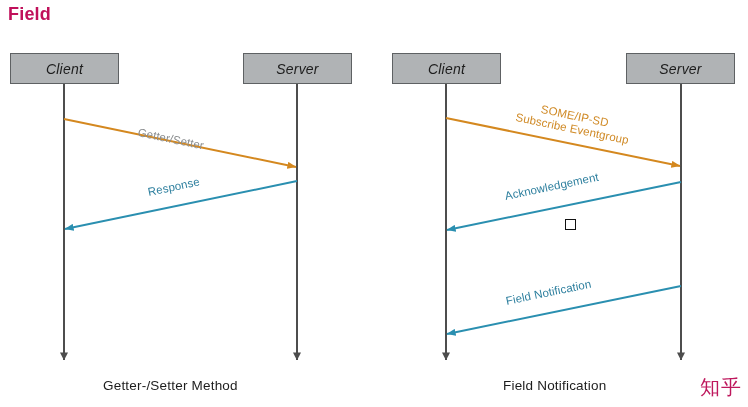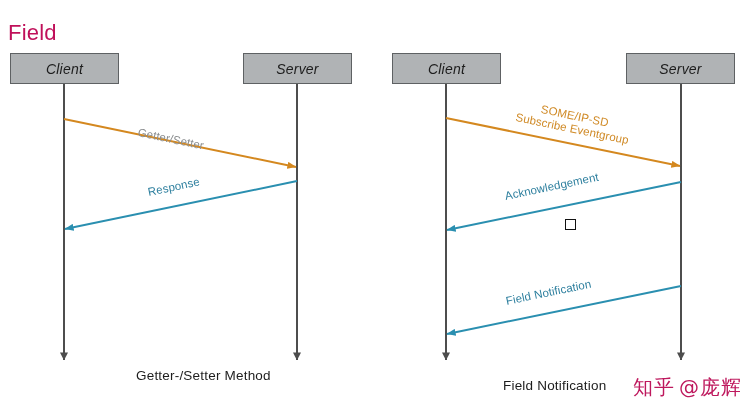--- a/index.html
+++ b/index.html
@@ -13,25 +13,24 @@
     position: relative;
     overflow: hidden;
     font-family: "Liberation Sans", sans-serif;
     -webkit-font-smoothing: antialiased;
   }
 
   #page-title {
     position: absolute;
     left: 8px;
     top: 4px;
-    font-size: 22px;
-    font-weight: normal;
+    font-size: 18px;
+    font-weight: bold;
     color: #c0105a;
     letter-spacing: 0.2px;
-    margin-top: 16px;
   }
 
   .diagram-svg {
     position: absolute;
     left: 0;
     top: 0;
     width: 748px;
     height: 407px;
   }
 
@@ -141,20 +140,19 @@
   <div>SOME/IP-SD</div>
   <div>Subscribe Eventgroup</div>
 </div>
 
 <div class="msg-label teal" style="left:505px; top:190px; transform: rotate(-11.7deg);">Acknowledgement</div>
 
 <div class="msg-label teal" style="left:506px; top:295px; transform: rotate(-11.7deg);">Field Notification</div>
 
 <div class="glyph-box" style="left:565px; top:219px;"></div>
 
-<div class="caption" style="left:103px; top:368px;margin-left:33px;">Getter-/Setter Method</div>
+<div class="caption" style="left:103px; top:378px;">Getter-/Setter Method</div>
 
 <div class="caption" style="left:503px; top:378px;">Field Notification</div>
 
 <div class="watermark">
   <span>知乎</span>
-  <span>@庞辉</span>
 </div>
 
 </body></html>

